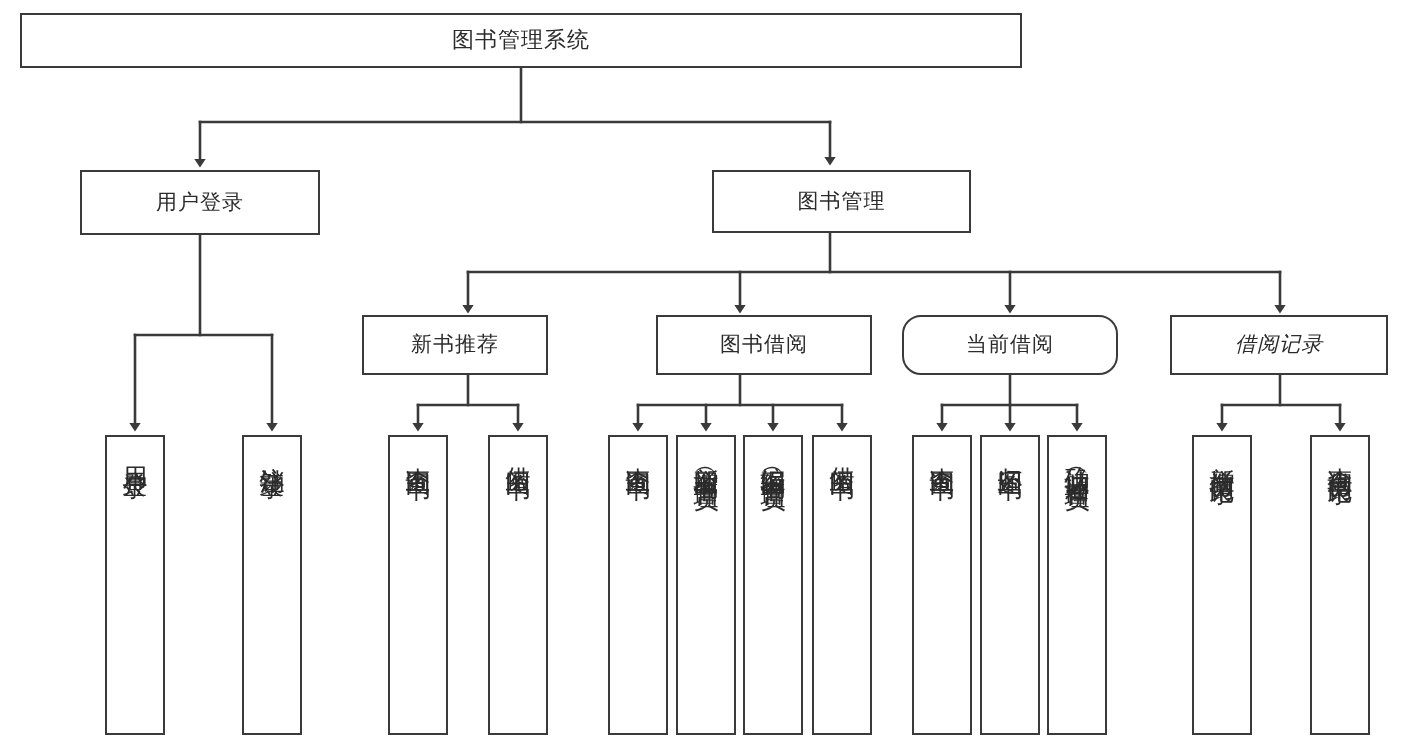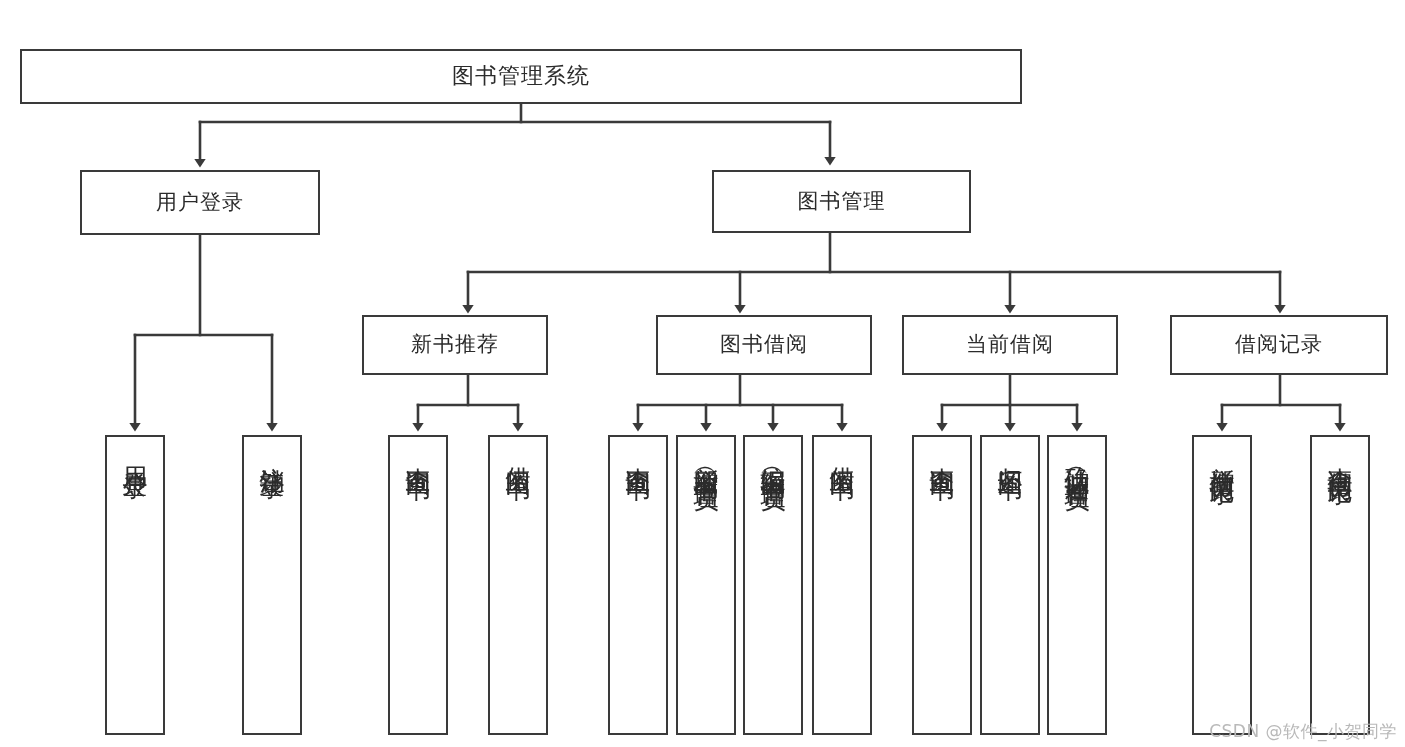--- a/index.html
+++ b/index.html
@@ -108,45 +108,45 @@
       <path d="M1010,405 L1010,424" marker-end="url(#arw)"></path>
       <path d="M1077,405 L1077,424" marker-end="url(#arw)"></path>
 
       <path d="M1280,375 L1280,405"></path>
       <path d="M1222,405 L1340,405"></path>
       <path d="M1222,405 L1222,424" marker-end="url(#arw)"></path>
       <path d="M1340,405 L1340,424" marker-end="url(#arw)"></path>
     </g>
   </svg>
 
-  <div class="node root" style="left:20px;top:13px;width:1002px;height:55px;margin-top:36px;">
+  <div class="node root" style="left:20px;top:13px;width:1002px;height:55px;">
     <span class="lbl">图书管理系统</span>
   </div>
 
   <div class="node h" style="left:80px;top:170px;width:240px;height:65px;">
     <span class="lbl">用户登录</span>
   </div>
 
   <div class="node h" style="left:712px;top:170px;width:259px;height:63px;">
     <span class="lbl">图书管理</span>
   </div>
 
   <div class="node h" style="left:362px;top:315px;width:186px;height:60px;">
     <span class="lbl">新书推荐</span>
   </div>
 
   <div class="node h" style="left:656px;top:315px;width:216px;height:60px;">
     <span class="lbl">图书借阅</span>
   </div>
 
-  <div class="node h" style="left:902px;top:315px;width:216px;height:60px;">
+  <div class="node h" style="left:902px;top:315px;width:216px;height:60px;border-radius:19px;">
     <span class="lbl">当前借阅</span>
   </div>
 
-  <div class="node h" style="left:1170px;top:315px;width:218px;height:60px;">
+  <div class="node h" style="left:1170px;top:315px;width:218px;height:60px;font-style:italic;">
     <span class="lbl">借阅记录</span>
   </div>
 
   <div class="node v" style="left:105px;top:435px;width:60px;height:300px;">
     <span class="lbl">用户登录</span>
   </div>
   <div class="node v" style="left:242px;top:435px;width:60px;height:300px;">
     <span class="lbl">注销登录</span>
   </div>
 
@@ -180,15 +180,14 @@
     <span class="lbl">确认归还（管理员）</span>
   </div>
 
   <div class="node v" style="left:1192px;top:435px;width:60px;height:300px;">
     <span class="lbl">新增借阅记录</span>
   </div>
   <div class="node v" style="left:1310px;top:435px;width:60px;height:300px;">
     <span class="lbl">查询借阅记录</span>
   </div>
 
-  <div class="watermark">CSDN @软件_小贺同学</div>
 
 </div>
 
 </body></html>

